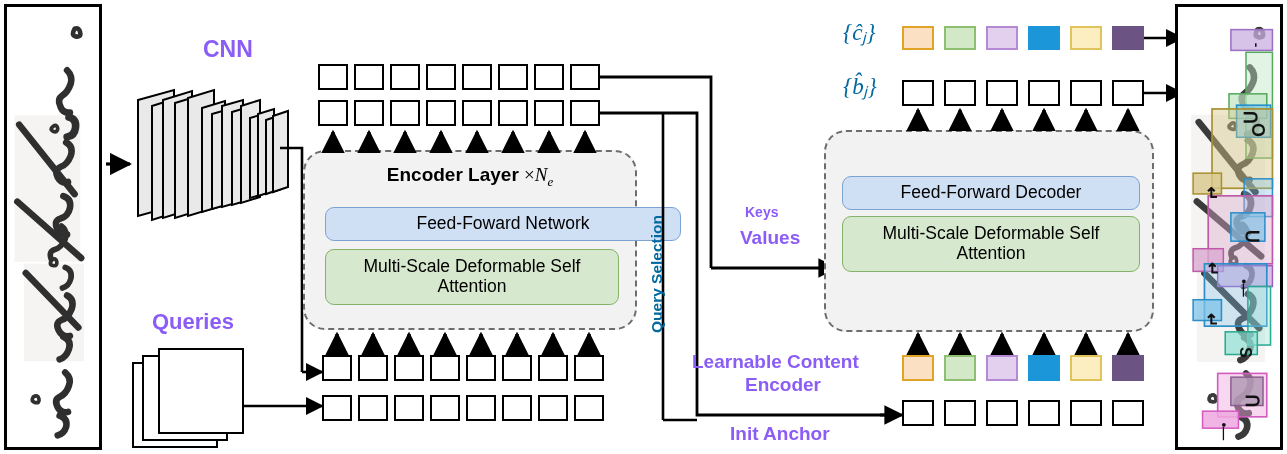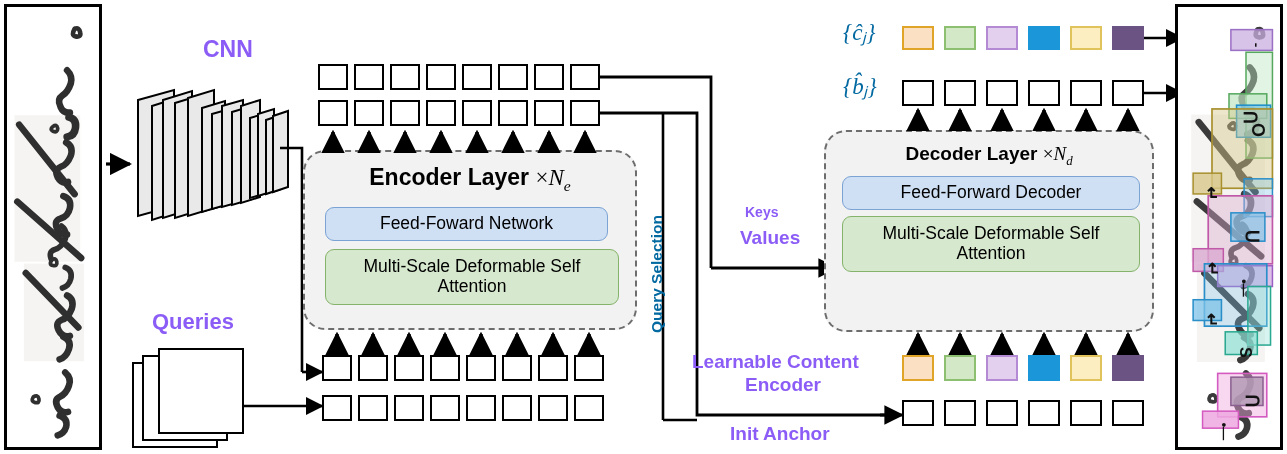--- a/index.html
+++ b/index.html
@@ -103,27 +103,27 @@
 
   <div class="pe" style="left:132px;top:362px;width:86px;height:86px;"></div>
   <div class="pe" style="left:142px;top:355px;width:86px;height:86px;"></div>
   <div class="pe" style="left:158px;top:348px;width:86px;height:86px;"></div>
 
   <svg class="ov">
     <line x1="244" y1="406" x2="322" y2="406" stroke="#000" stroke-width="2.6" marker-end="url(#ah)"></line>
   </svg>
 
   <div class="module" style="left:303px;top:150px;width:334px;height:180px;">
-    <div class="modtitle" style="top:12px;font-size:23px;">
+    <div class="modtitle" style="top:12px;font-size:19px;">
       <span>Encoder Layer</span>
       <span style="font-family:'Liberation Serif',serif;font-weight:normal;font-style:normal;">
         <span>×</span><i style="font-family:'Liberation Serif',serif;">N</i><sub style="font-size:0.68em;font-style:italic;">e</sub>
       </span>
     </div>
-    <div class="blk blk-ffn" style="left:20px;top:55px;width:283px;height:34px;font-size:17.5px;">Feed-Foward Network</div>
+    <div class="blk blk-ffn" style="left:20px;top:55px;width:356px;height:34px;font-size:17.5px;">Feed-Foward Network</div>
     <div class="blk blk-msda" style="left:20px;top:97px;width:294px;height:56px;font-size:17.5px;padding:0 6px;">Multi-Scale Deformable Self Attention</div>
   </div>
 
   <div>
     <div class="tok" style="left:318px;top:64px;width:30px;height:26px;"></div>
     <div class="tok" style="left:354px;top:64px;width:30px;height:26px;"></div>
     <div class="tok" style="left:390px;top:64px;width:30px;height:26px;"></div>
     <div class="tok" style="left:426px;top:64px;width:30px;height:26px;"></div>
     <div class="tok" style="left:462px;top:64px;width:30px;height:26px;"></div>
     <div class="tok" style="left:498px;top:64px;width:30px;height:26px;"></div>
@@ -193,26 +193,20 @@
     <path d="M 663,113 L 663,420" stroke="#000" stroke-width="2.6" fill="none"></path>
     <path d="M 663,420 L 697,420" stroke="#000" stroke-width="2.6" fill="none"></path>
   </svg>
 
   <div class="plain" style="left:648px;top:215px;font-size:15.5px;font-weight:600;writing-mode:vertical-rl;transform:rotate(180deg);">Query Selection</div>
 
   <div class="lbl" style="left:745px;top:205px;font-size:14px;">Keys</div>
   <div class="lbl" style="left:740px;top:228px;font-size:19px;">Values</div>
 
   <div class="module" style="left:824px;top:130px;width:330px;height:202px;">
-    <div class="modtitle" style="top:11px;font-size:19px;">
-      <span>Decoder Layer</span>
-      <span style="font-family:'Liberation Serif',serif;font-weight:normal;">
-        <span>×</span><i style="font-family:'Liberation Serif',serif;">N</i><sub style="font-size:0.68em;font-style:italic;">d</sub>
-      </span>
-    </div>
     <div class="blk blk-ffn" style="left:16px;top:44px;width:298px;height:34px;font-size:17.5px;">Feed-Forward Decoder</div>
     <div class="blk blk-msda" style="left:16px;top:84px;width:298px;height:56px;font-size:17.5px;padding:0 6px;">Multi-Scale Deformable Self Attention</div>
   </div>
 
   <div class="plain" style="left:843px;top:20px;font-size:23px;font-family:'Liberation Serif',serif;font-style:italic;">{ĉⱼ}</div>
   <div class="plain" style="left:843px;top:74px;font-size:23px;font-family:'Liberation Serif',serif;font-style:italic;">{b̂ⱼ}</div>
 
   <div>
     <div class="cbox" style="left:902px;top:26px;width:32px;height:24px;background:#fce0c4;border-color:#e0a528;"></div>
     <div class="cbox" style="left:944px;top:26px;width:32px;height:24px;background:#d2e8c6;border-color:#8cc070;"></div>

